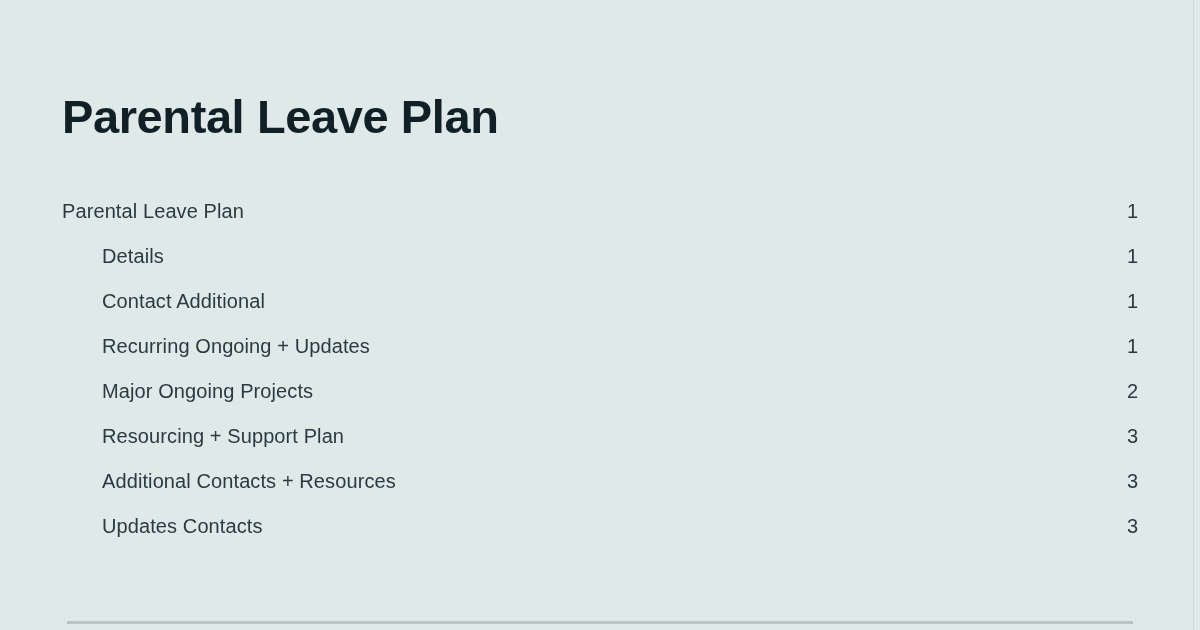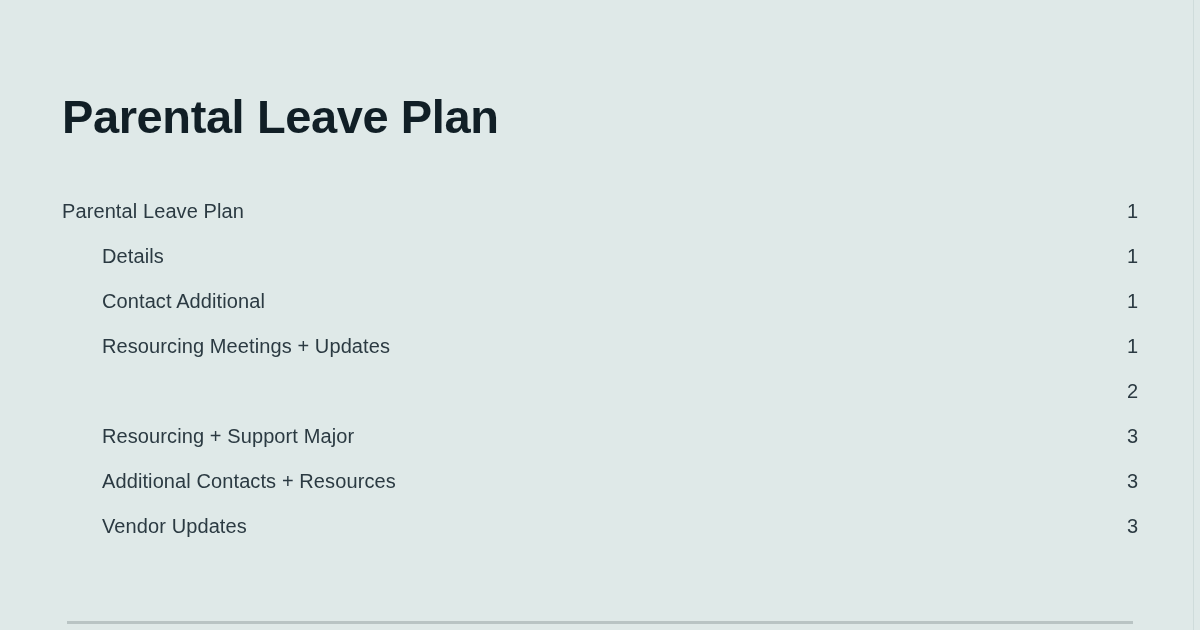--- a/index.html
+++ b/index.html
@@ -111,40 +111,41 @@
         <span class="toc-label">Details</span>
         <span class="toc-fill"></span>
         <span class="toc-page">1</span>
       </div>
       <div class="toc-row lvl-1">
         <span class="toc-label">Contact Additional</span>
         <span class="toc-fill"></span>
         <span class="toc-page">1</span>
       </div>
       <div class="toc-row lvl-1">
-        <span class="toc-label">Resourcing Meetings + Updates</span>
+        <span class="toc-label">Recurring Ongoing + Updates</span>
         <span class="toc-fill"></span>
         <span class="toc-page">1</span>
       </div>
       <div class="toc-row lvl-1">
+        <span class="toc-label">Major Ongoing Projects</span>
         <span class="toc-fill"></span>
         <span class="toc-page">2</span>
       </div>
       <div class="toc-row lvl-1">
-        <span class="toc-label">Resourcing + Support Major</span>
+        <span class="toc-label">Resourcing + Support Plan</span>
         <span class="toc-fill"></span>
         <span class="toc-page">3</span>
       </div>
       <div class="toc-row lvl-1">
         <span class="toc-label">Additional Contacts + Resources</span>
         <span class="toc-fill"></span>
         <span class="toc-page">3</span>
       </div>
       <div class="toc-row lvl-1">
-        <span class="toc-label">Vendor Updates</span>
+        <span class="toc-label">Updates Contacts</span>
         <span class="toc-fill"></span>
         <span class="toc-page">3</span>
       </div>
     </nav>
 
   <div id="toc-divider"></div>
 
 </div>
 
 </body></html>

